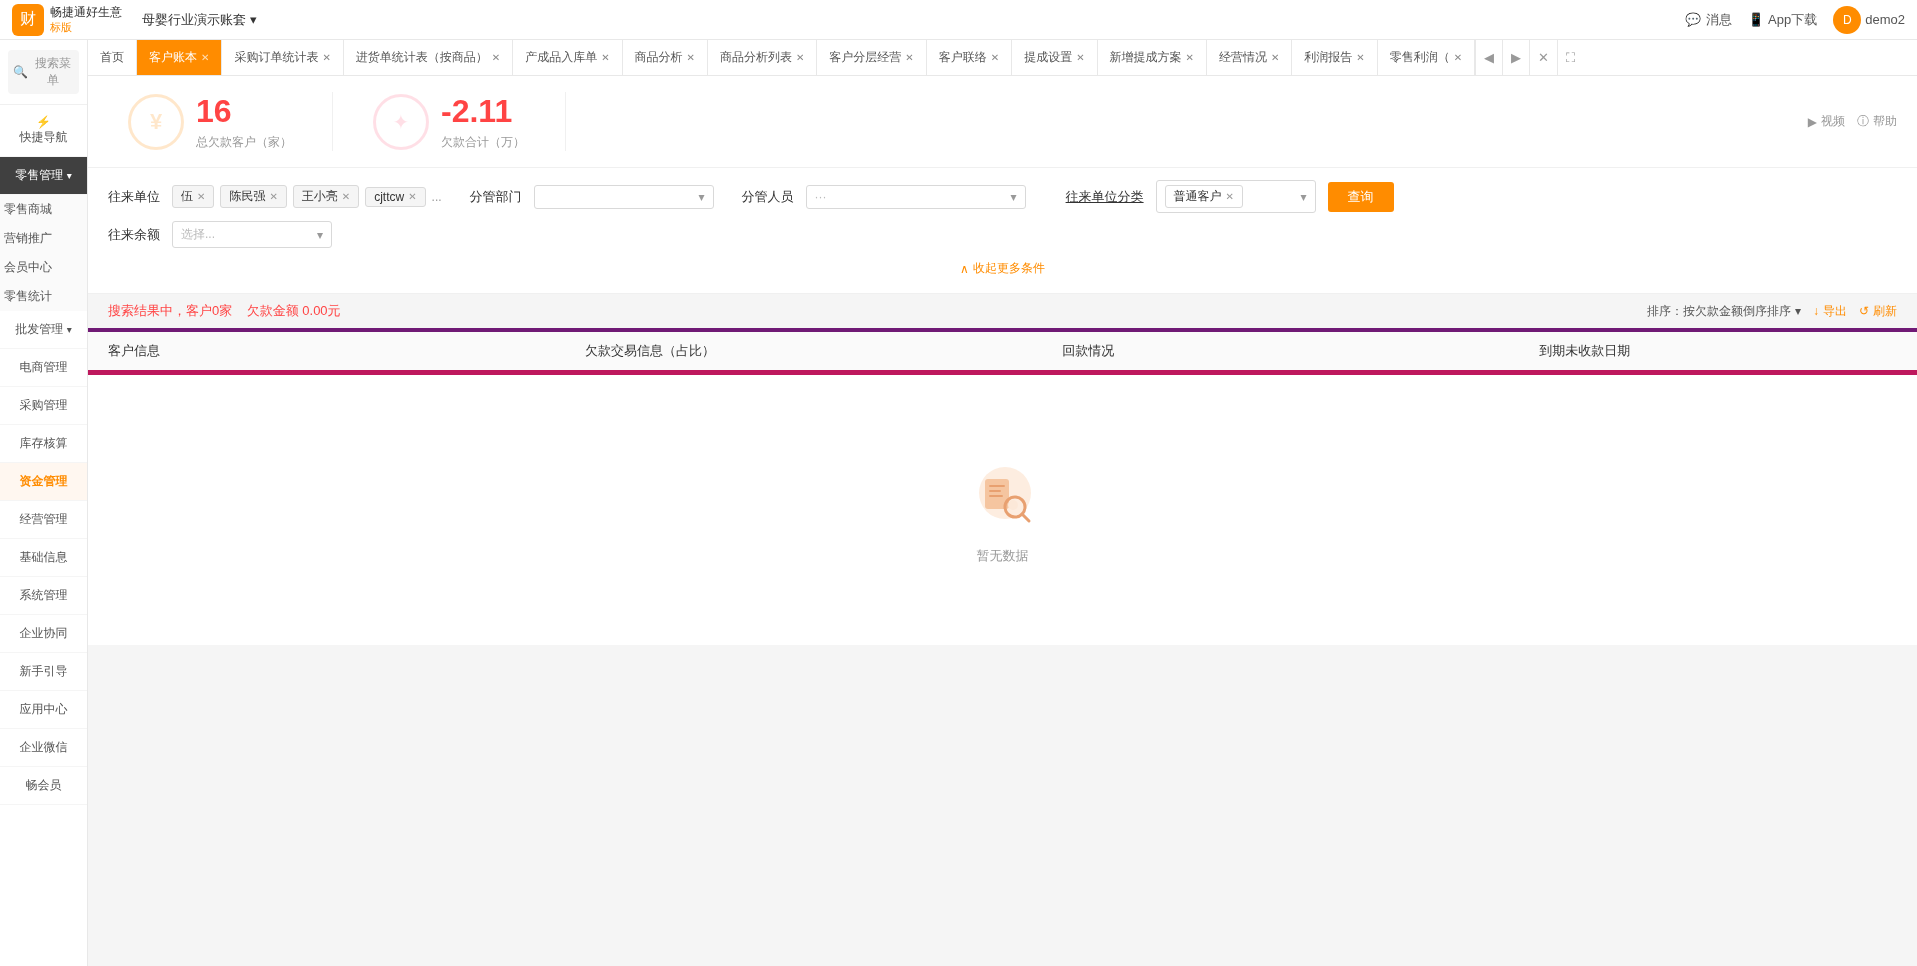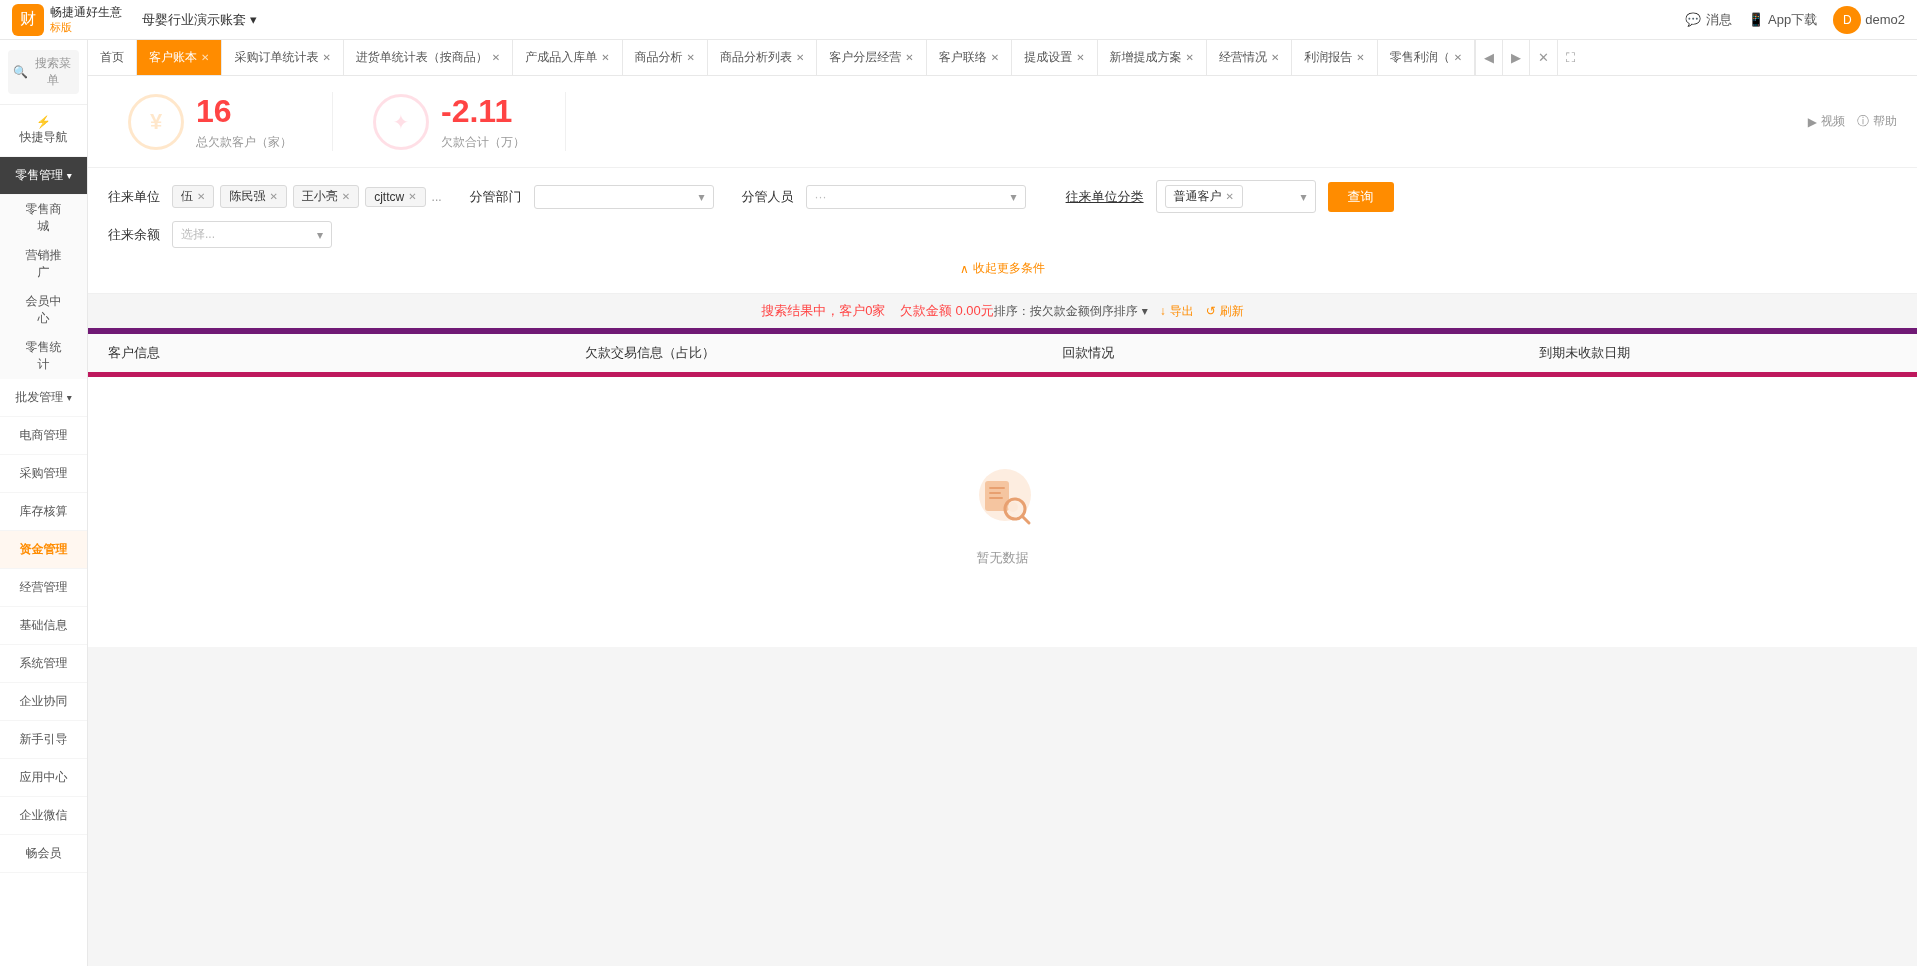--- a/index.html
+++ b/index.html
@@ -19,21 +19,21 @@
     
     .main-layout { display: flex; flex: 1; overflow: hidden; }
 
     
     .sidebar { width: 88px; background: #fff; border-right: 1px solid #e8e8e8; display: flex; flex-direction: column; overflow-y: auto; flex-shrink: 0; }
     .sidebar-search { padding: 10px 8px; border-bottom: 1px solid #f0f0f0; }
     .sidebar-search-btn { width: 100%; background: #f5f5f5; border: none; border-radius: 4px; padding: 5px; font-size: 12px; color: #999; cursor: pointer; display: flex; align-items: center; justify-content: center; gap: 4px; }
     .sidebar-item { padding: 10px 4px; text-align: center; font-size: 12px; color: #555; cursor: pointer; border-bottom: 1px solid #f5f5f5; }
     .sidebar-item.active { background: #404040; color: #fff; }
     .sidebar-item.active-sub { color: #ff8c00; background: #fff7f0; }
-    .sidebar-sub-item { padding: 6px 20px; text-align: center; font-size: 12px; color: #555; cursor: pointer; background: #fafafa; }
+    .sidebar-sub-item { padding: 6px 4px; text-align: left; font-size: 12px; color: #555; cursor: pointer; background: #fafafa; }
 
     
     .content-area { flex: 1; display: flex; flex-direction: column; overflow: hidden; }
 
     
     .tab-bar { background: #fff; border-bottom: 1px solid #e8e8e8; display: flex; align-items: center; height: 36px; flex-shrink: 0; overflow: hidden; }
     .tab-item { display: flex; align-items: center; gap: 4px; padding: 0 12px; height: 36px; font-size: 12px; color: #555; cursor: pointer; border-right: 1px solid #e8e8e8; white-space: nowrap; flex-shrink: 0; }
     .tab-item.active { background: #ff8c00; color: #fff; }
     .tab-item .tab-close { font-size: 10px; color: inherit; opacity: 0.7; }
     .tab-nav-btn { padding: 0 8px; height: 36px; display: flex; align-items: center; cursor: pointer; color: #999; border-left: 1px solid #e8e8e8; }
@@ -61,21 +61,21 @@
     .filter-tags { display: flex; align-items: center; gap: 6px; flex-wrap: wrap; }
     .filter-tag { display: flex; align-items: center; gap: 4px; background: #f5f5f5; border: 1px solid #d9d9d9; border-radius: 3px; padding: 2px 8px; font-size: 12px; color: #333; }
     .filter-tag .tag-close { cursor: pointer; color: #999; font-size: 10px; }
     .filter-more { color: #999; font-size: 12px; cursor: pointer; }
     .filter-select { display: flex; align-items: center; gap: 4px; border: 1px solid #d9d9d9; border-radius: 3px; padding: 4px 8px; min-width: 140px; cursor: pointer; font-size: 12px; color: #999; background: #fff; }
     .filter-row2 { display: flex; align-items: center; gap: 12px; }
     .collapse-btn { display: flex; align-items: center; gap: 4px; color: #ff8c00; font-size: 12px; cursor: pointer; padding: 4px 16px; }
     .query-btn { background: #ff8c00; color: #fff; border: none; border-radius: 3px; padding: 6px 20px; font-size: 13px; cursor: pointer; }
 
     
-    .results-bar { display: flex; align-items: center; justify-content: center; padding: 8px 20px; background: #f5f5f5; border-bottom: 6px solid #701a75; }
+    .results-bar { display: flex; align-items: center; justify-content: space-between; padding: 8px 20px; background: #f5f5f5; border-bottom: 4px solid #701a75; }
     .results-info { font-size: 13px; color: #555; }
     .results-info span { color: #ff4444; }
     .results-actions { display: flex; align-items: center; gap: 12px; font-size: 12px; color: #555; }
     .sort-select { display: flex; align-items: center; gap: 4px; cursor: pointer; }
     .action-btn { display: flex; align-items: center; gap: 4px; cursor: pointer; color: #ff8c00; }
 
     
     .data-table { width: 100%; background: #fff; }
     .table-header { display: grid; grid-template-columns: 2fr 2fr 2fr 1.5fr; padding: 10px 20px; border-bottom: 5px solid #be185d; background: #fafafa; }
     .table-header-cell { font-size: 13px; color: #333; font-weight: 500; }

